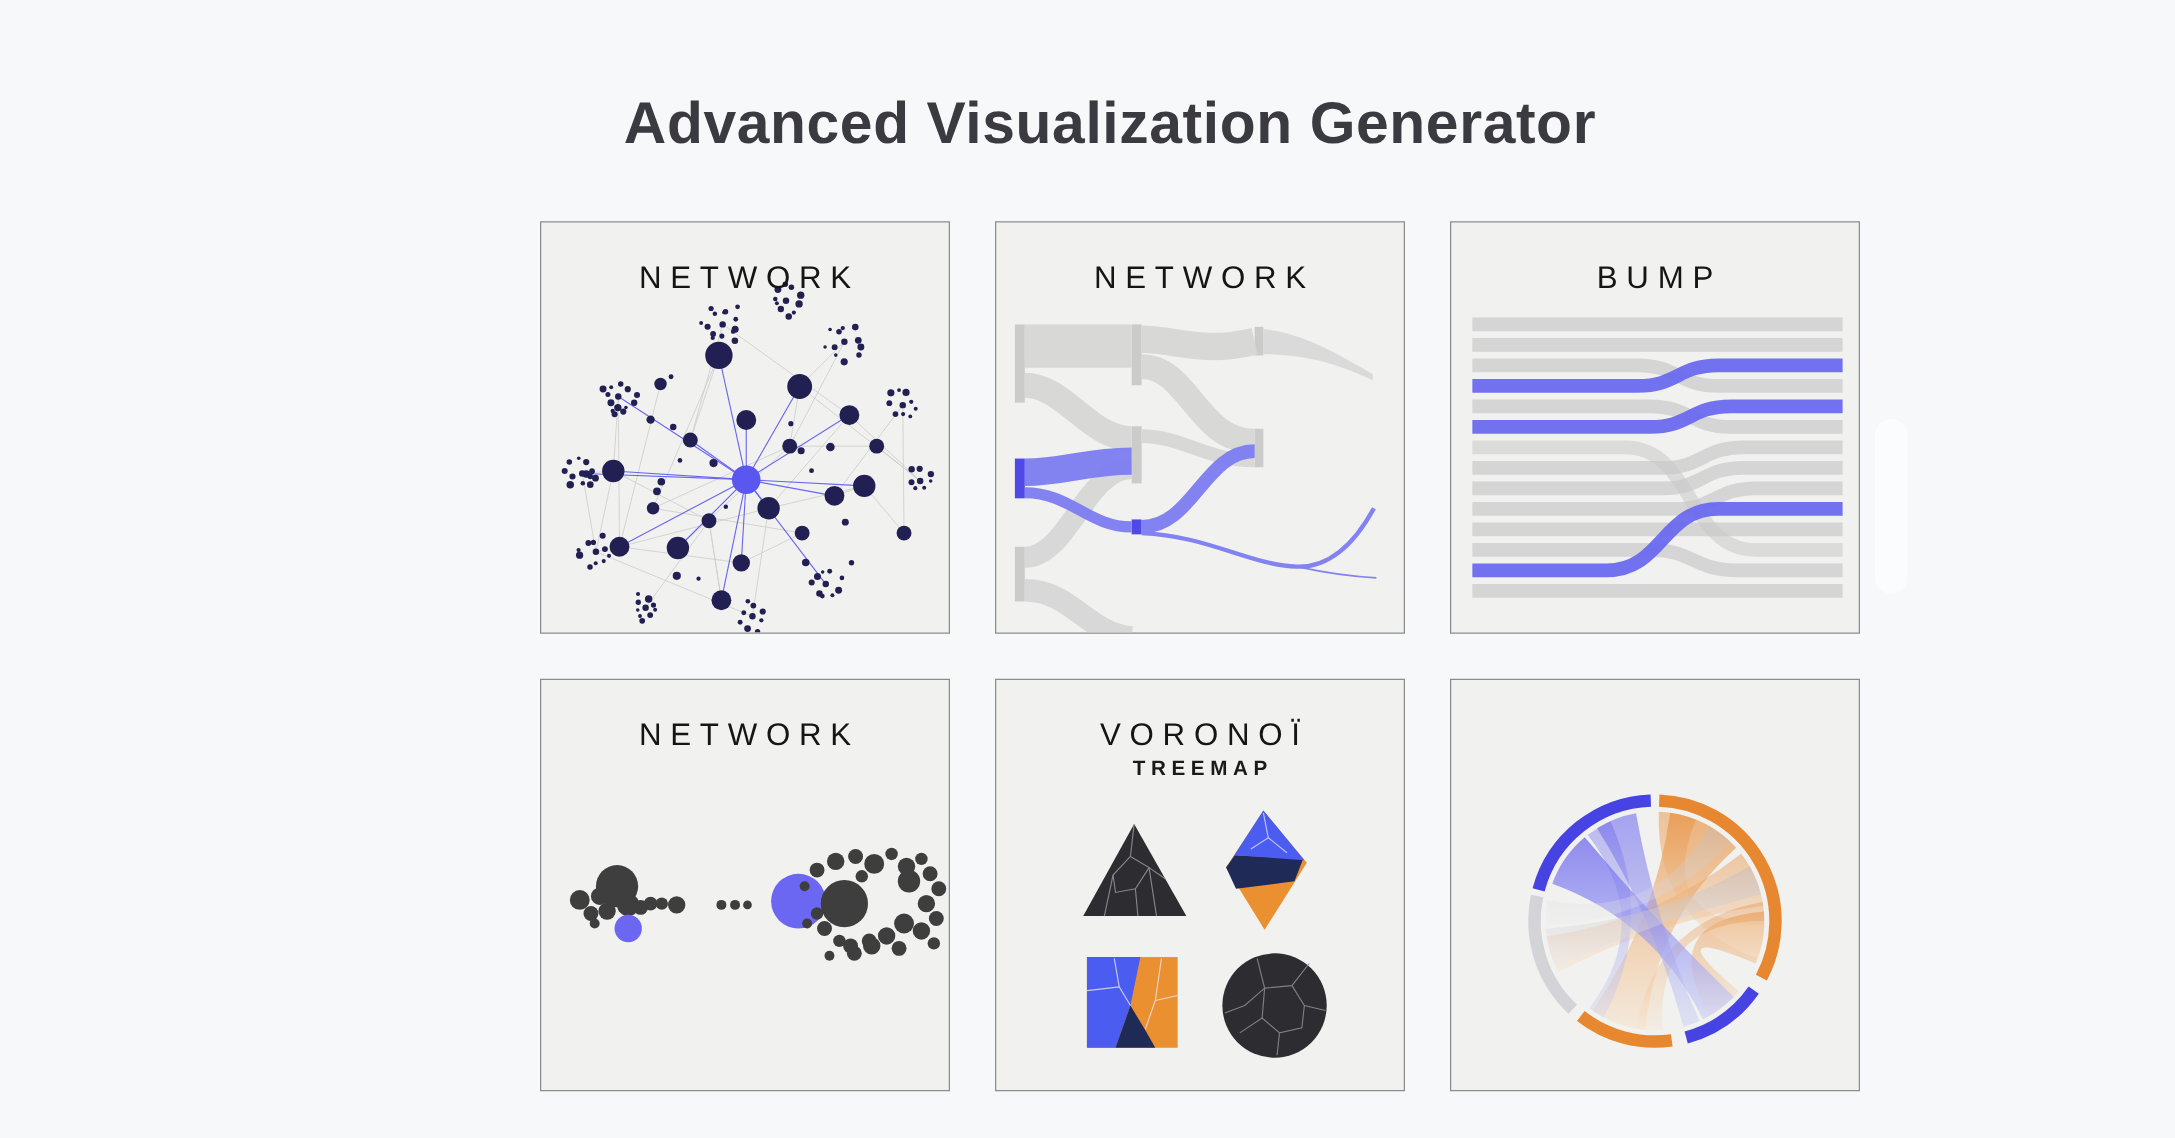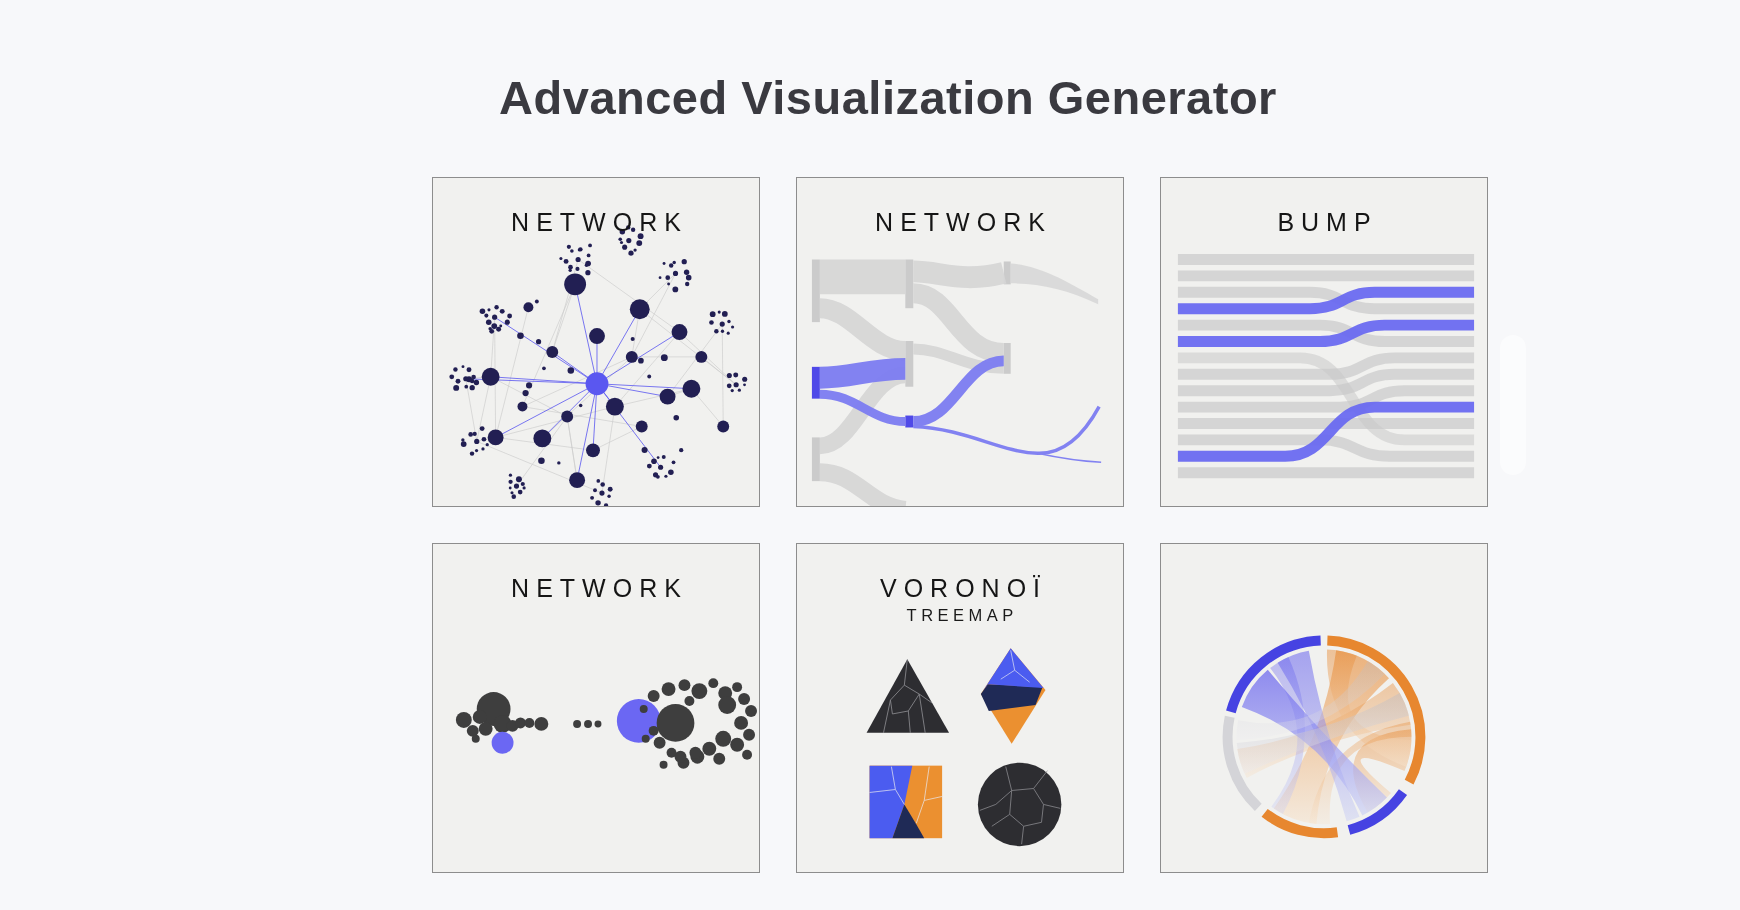--- a/index.html
+++ b/index.html
@@ -22,21 +22,21 @@
     background:#f1f1ef;border:1px solid #8d8d8d;cursor:pointer;overflow:hidden;
   }
   .card svg{position:absolute;left:0;top:0;width:100%;height:100%;display:block;}
   .card-label{
     position:absolute;left:0;right:0;top:30px;z-index:2;text-align:center;
     font-size:25px;font-weight:400;color:#151515;letter-spacing:7px;line-height:1.15;
     text-indent:7px; 
   }
   .card-sublabel{
     position:absolute;left:0;right:0;top:62px;z-index:2;text-align:center;
-    font-size:16.5px;font-weight:400;color:#1a1a1a;letter-spacing:4.5px;text-indent:4.5px;
+    font-size:16.5px;font-weight:700;color:#1a1a1a;letter-spacing:4.5px;text-indent:4.5px;
   }
   .right-glare{
     position:absolute;left:1500px;top:335px;width:26px;height:140px;
     background:rgba(255,255,255,.55);border-radius:13px;pointer-events:none;
   }
 </style>
 </head>
 <body style="background: rgb(247, 248, 250);">
 
 <h1 class="page-title">Advanced Visualization Generator</h1>

